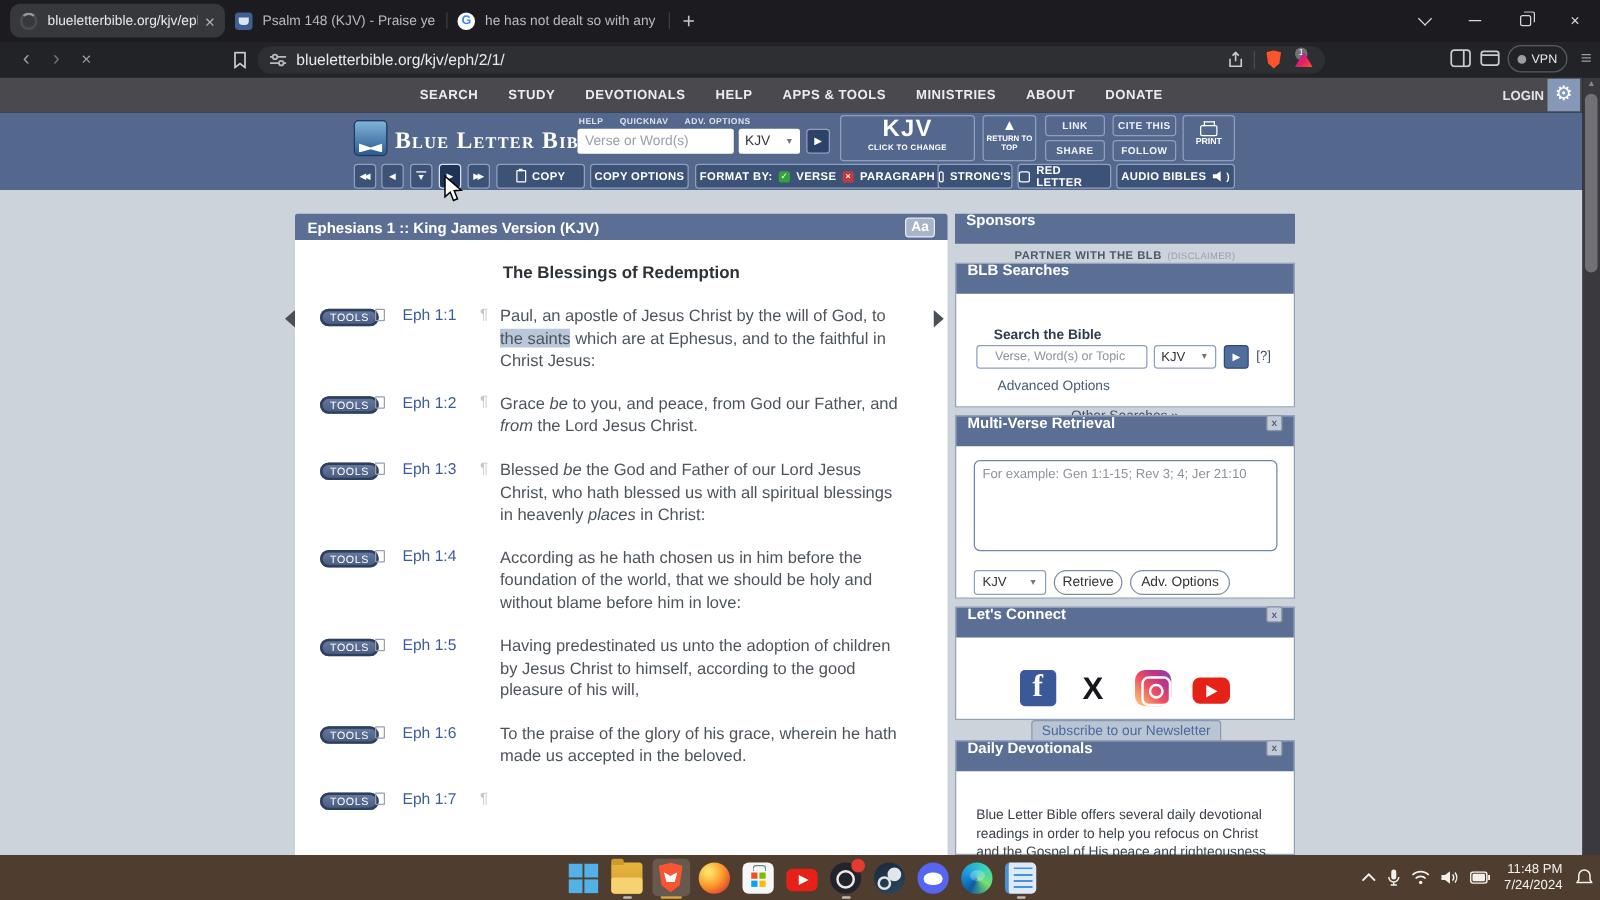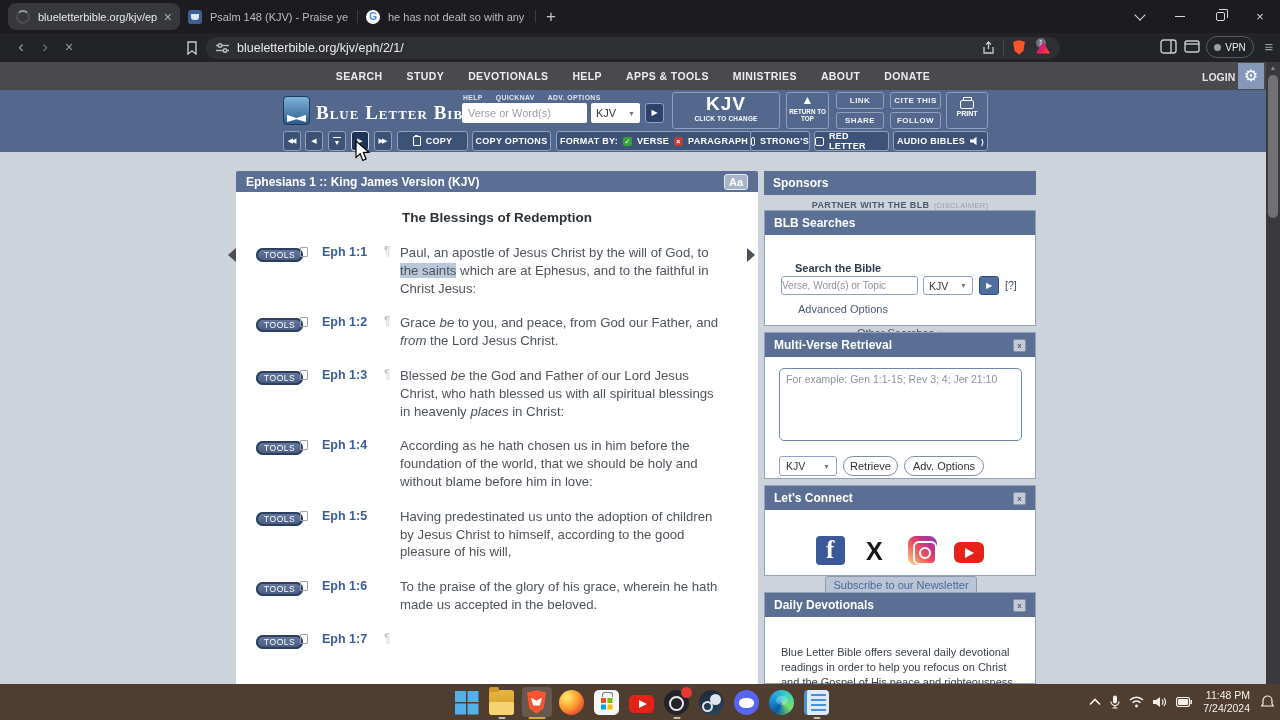--- a/index.html
+++ b/index.html
@@ -86,37 +86,37 @@
   .content{position:absolute;left:0;top:152px;width:1266px;height:532px;background:#cdd3db;overflow:hidden}
   .panel-head{position:absolute;left:236px;top:19px;width:522px;height:21px;background:#5b6e93;color:#fff;font-size:12px;font-weight:bold;display:flex;align-items:center;padding:0 10px;border-radius:2px 2px 0 0}
   .aabtn{margin-left:auto;width:24px;height:16px;background:#a9b4c8;border:1px solid #e6e9f0;border-radius:3px;color:#fff;font-size:11px;font-weight:bold;text-align:center;line-height:14px}
   .panel-body{position:absolute;left:236px;top:40px;width:522px;height:492px;background:#fff;overflow:hidden}
   .pheading{text-align:center;font-size:13.5px;font-weight:bold;color:#2e3338;margin-top:18px;margin-bottom:19px}
   .vrow{display:flex;padding-left:20px;margin-bottom:17px}
   .tcol{width:44px;flex:none}
   .tools-btn{font-size:8.5px;font-weight:normal;letter-spacing:.5px;color:#fff;background:linear-gradient(#64779c,#4a5d82);border:2px solid #2e3f5e;border-radius:9px;padding:0 6px}
   .copyic{width:22px;flex:none;padding-top:3px}
   .cpg{display:block;width:8px;height:10px;border:1.3px solid #98a1b0;border-radius:1px}
-  .ref{width:62px;flex:none;font-weight:bold;color:#3b5c9a;font-size:12.5px;padding-top:1px}
+  .ref{width:62px;flex:none;font-weight:normal;color:#3b5c9a;font-size:12.5px;padding-top:1px}
   .pil{width:16px;flex:none;color:#c3c8cf;font-size:12px}
   .vtext{width:322px;margin:0;font-size:13.2px;color:#4e545b;line-height:17.8px}
   .vtext .hl{background:#b9c7db}
   .chap-arrow{position:absolute;top:96px;width:0;height:0;border-top:7px solid transparent;border-bottom:7px solid transparent}
   .chap-left{left:228px;border-right:8px solid #4a4f58}
   .chap-right{left:747px;border-left:8px solid #4a4f58}
   
-  .shead{height:21px;background:#5b6e93;color:#fff;font-weight:bold;font-size:12px;display:flex;align-items:center;padding:12px 9px}
+  .shead{height:21px;background:#5b6e93;color:#fff;font-weight:bold;font-size:12px;display:flex;align-items:flex-end;padding:12px 9px}
   .sclose{margin-left:auto;width:13px;height:13px;background:#c3cbd8;border:1px solid #8b94a5;color:#5a6170;font-size:8px;line-height:11px;text-align:center;border-radius:2px}
   .sbox{position:absolute;left:764px;width:272px;background:#fff;border:1px solid #93a2bc}
   .sponsor-head{position:absolute;left:764px;top:19px;width:272px}
   .partner{position:absolute;left:764px;top:42px;width:272px;text-align:center}
   .plink{font-size:9px;font-weight:bold;color:#4d5a6b;letter-spacing:.4px}
   .pdisc{font-size:7.5px;color:#97a0ac;letter-spacing:.3px}
   .slabel{position:absolute;left:30px;top:27px;font-size:11px;font-weight:bold;color:#2e3c4e}
-  .sinput{position:absolute;left:16px;top:41px;width:137px;height:19px;border:1px solid #8fa0bf;border-radius:3px;font-size:10px;padding:0 0;color:#444}
+  .sinput{position:absolute;left:16px;top:41px;width:137px;height:19px;border:1px solid #8fa0bf;border-radius:3px;font-size:10px;padding:0 14px;color:#444}
   .sinput::placeholder{color:#8d939c}
   .sselect{position:absolute;left:158px;top:41px;width:50px;height:19px;background:#fff;border:1px solid #8fa0bf;border-radius:3px;font-size:10.5px;color:#333;display:flex;align-items:center;justify-content:space-between;padding:0 5px}
   .sgo{position:absolute;left:214px;top:41px;width:20px;height:19px;background:#4f6e9e;border:1px solid #324970;border-radius:3px;color:#fff;font-size:8px;text-align:center;line-height:17px}
   .shelp{position:absolute;left:240px;top:44px;font-size:10.5px;color:#3c4a5c}
   .sadv{position:absolute;left:33px;top:68px;font-size:11px;color:#4a5b77}
   .sother{position:absolute;left:0;top:92px;width:100%;text-align:center;font-size:11px;color:#44505f}
   .mvrtext{position:absolute;left:14px;top:11px;width:243px;height:73px;border:1px solid #6f87ab;border-radius:5px;font-size:10.5px;padding:4px 6px;color:#444;resize:none;font-family:"Liberation Sans","DejaVu Sans",sans-serif;
     background:linear-gradient(135deg,transparent 0 92%,#8a99b3 92% 94%,transparent 94% 96%,#8a99b3 96% 98%,transparent 98%) bottom right/12px 12px no-repeat,#fff}
   .mvrtext::placeholder{color:#8d939c}
   .mvrrow{position:absolute;top:99px;left:0;width:100%}

